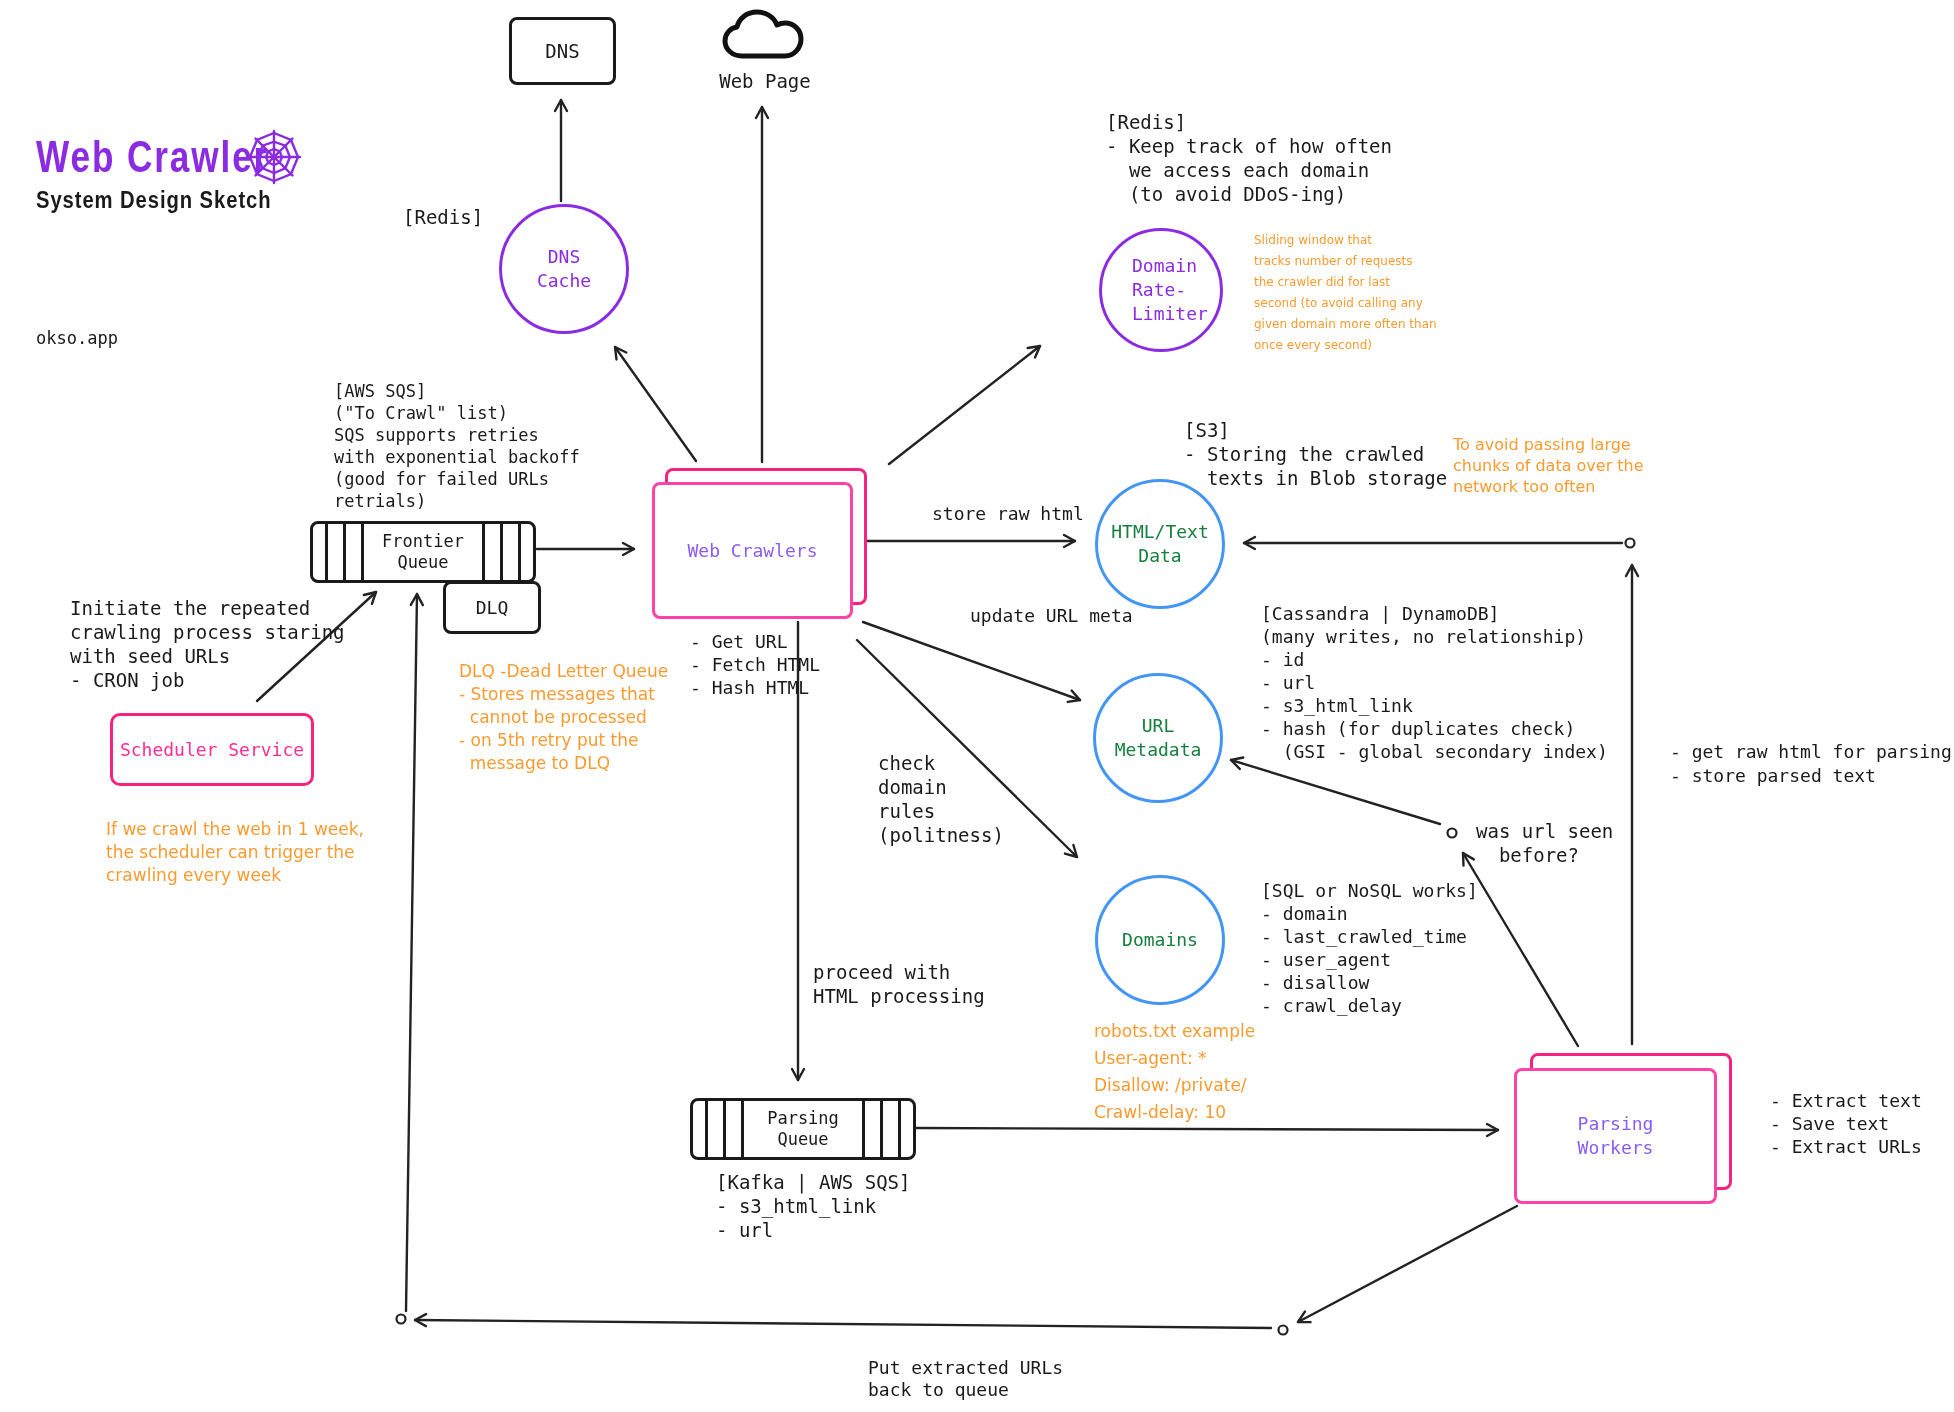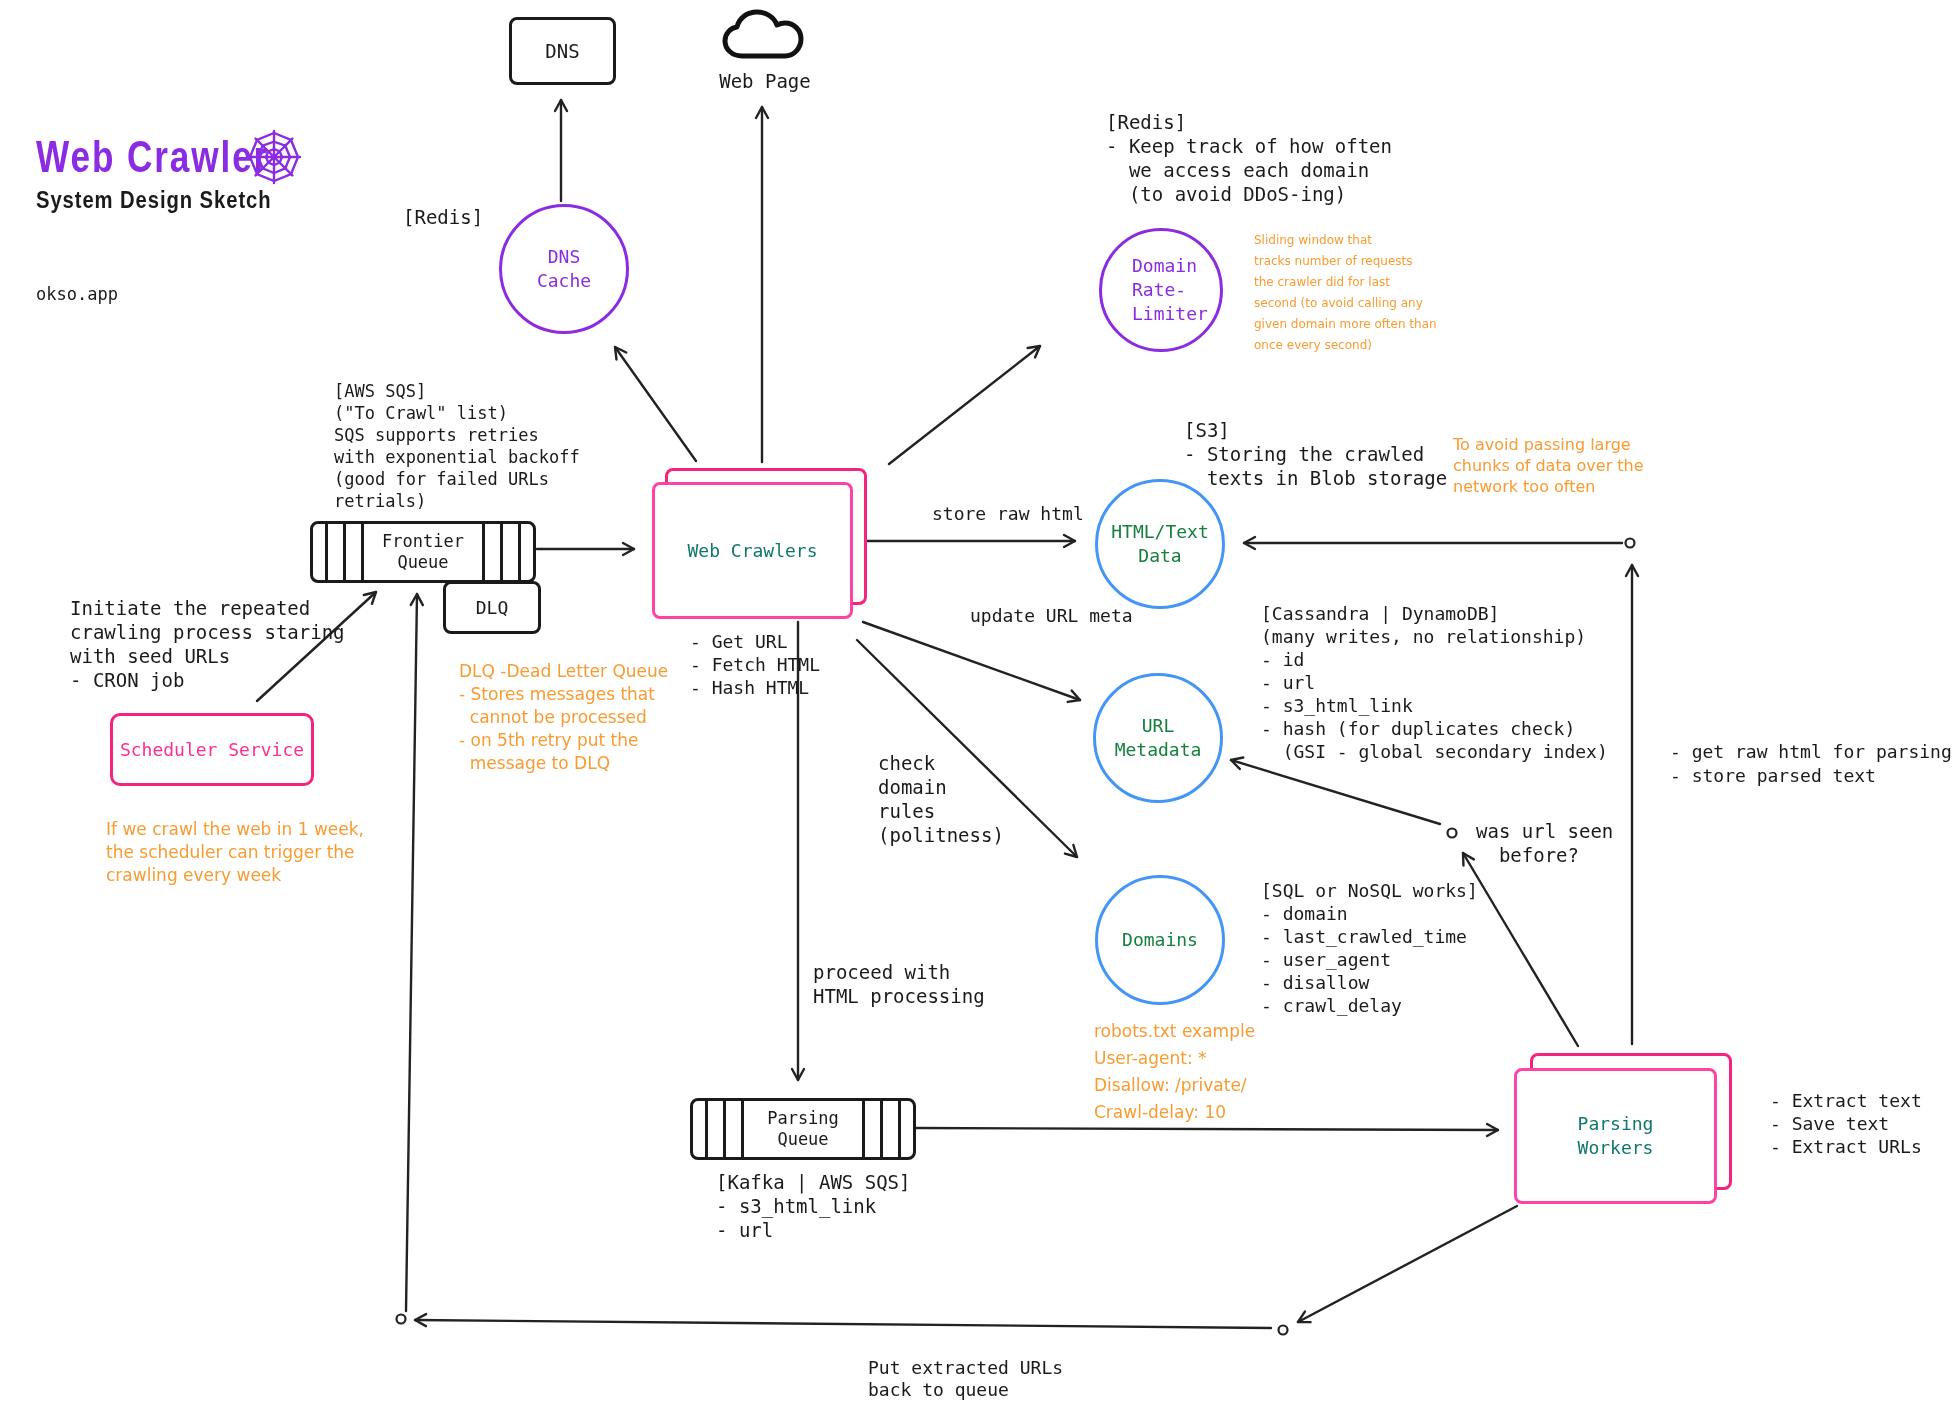--- a/index.html
+++ b/index.html
@@ -1,38 +1,38 @@
 <!DOCTYPE html>
 <html><head>
 <meta charset="utf-8">
 <style>
   html,body{margin:0;padding:0;background:#fff;}
   .canvas{position:relative;width:1954px;height:1412px;background:#fff;overflow:hidden;
           font-family:"DejaVu Sans Mono","Liberation Mono",monospace;color:#1a1a1a;}
   .abs{position:absolute;}
   .pre{white-space:pre;}
-  .mono{font-family:"DejaVu Sans Mono","Liberation Mono",monospace;}
+  .mono{font-family:"DejaVu Sans Mono","Liberation Mono",monospace;margin-top:44px;}
   .hand{font-family:"DejaVu Sans","Liberation Sans",sans-serif;color:#f89b31;font-size:17px;line-height:23px;}
   .note{font-size:18px;line-height:23px;margin-left:20px;}
   .note-lg{font-size:19px;line-height:24px;}
   .circle{position:absolute;width:124px;height:124px;border-radius:50%;background:#fff;
           display:flex;align-items:center;justify-content:center;text-align:center;
           font-size:18px;line-height:24px;}
   .c-purple{border:3px solid #8b2be2;color:#8b2be2;}
   .c-blue{border:3px solid #4496f5;color:#15803d;align-items:center;}
   .boxnode{position:absolute;background:#fff;border:3px solid #1a1a1a;border-radius:8px;
            display:flex;align-items:center;justify-content:center;font-size:19px;}
   .queue{position:absolute;background:#fff;border:3px solid #1a1a1a;border-radius:8px;}
   .queue .lbl{position:absolute;inset:0;display:flex;align-items:center;justify-content:center;
               text-align:center;font-size:17px;line-height:21px;border-radius:14px;}
   .stripe{position:absolute;top:0;bottom:0;width:3px;background:#1a1a1a;}
   .pinkrect{position:absolute;background:#fff;border-radius:8px;}
   .stack-back{border:3px solid #f5237e;}
   .stack-front{border:3px solid #ff43a6;display:flex;align-items:center;justify-content:center;
-               text-align:center;color:#0f766e;font-size:18px;line-height:24px;}
+               text-align:center;color:#8b5cf6;font-size:18px;line-height:24px;}
   .title-main{color:#8b2be2;font-family:"Liberation Sans","DejaVu Sans",sans-serif;font-weight:bold;
               font-size:37px;letter-spacing:2px;transform:scale(.95,1.22);transform-origin:left top;}
   .title-sub{color:#1a1a1a;font-family:"Liberation Sans","DejaVu Sans",sans-serif;font-weight:bold;
              font-size:22px;letter-spacing:1px;transform:scale(.92,1.05);transform-origin:left top;}
 </style>
 </head>
 <body>
 
 <div class="canvas">
 

